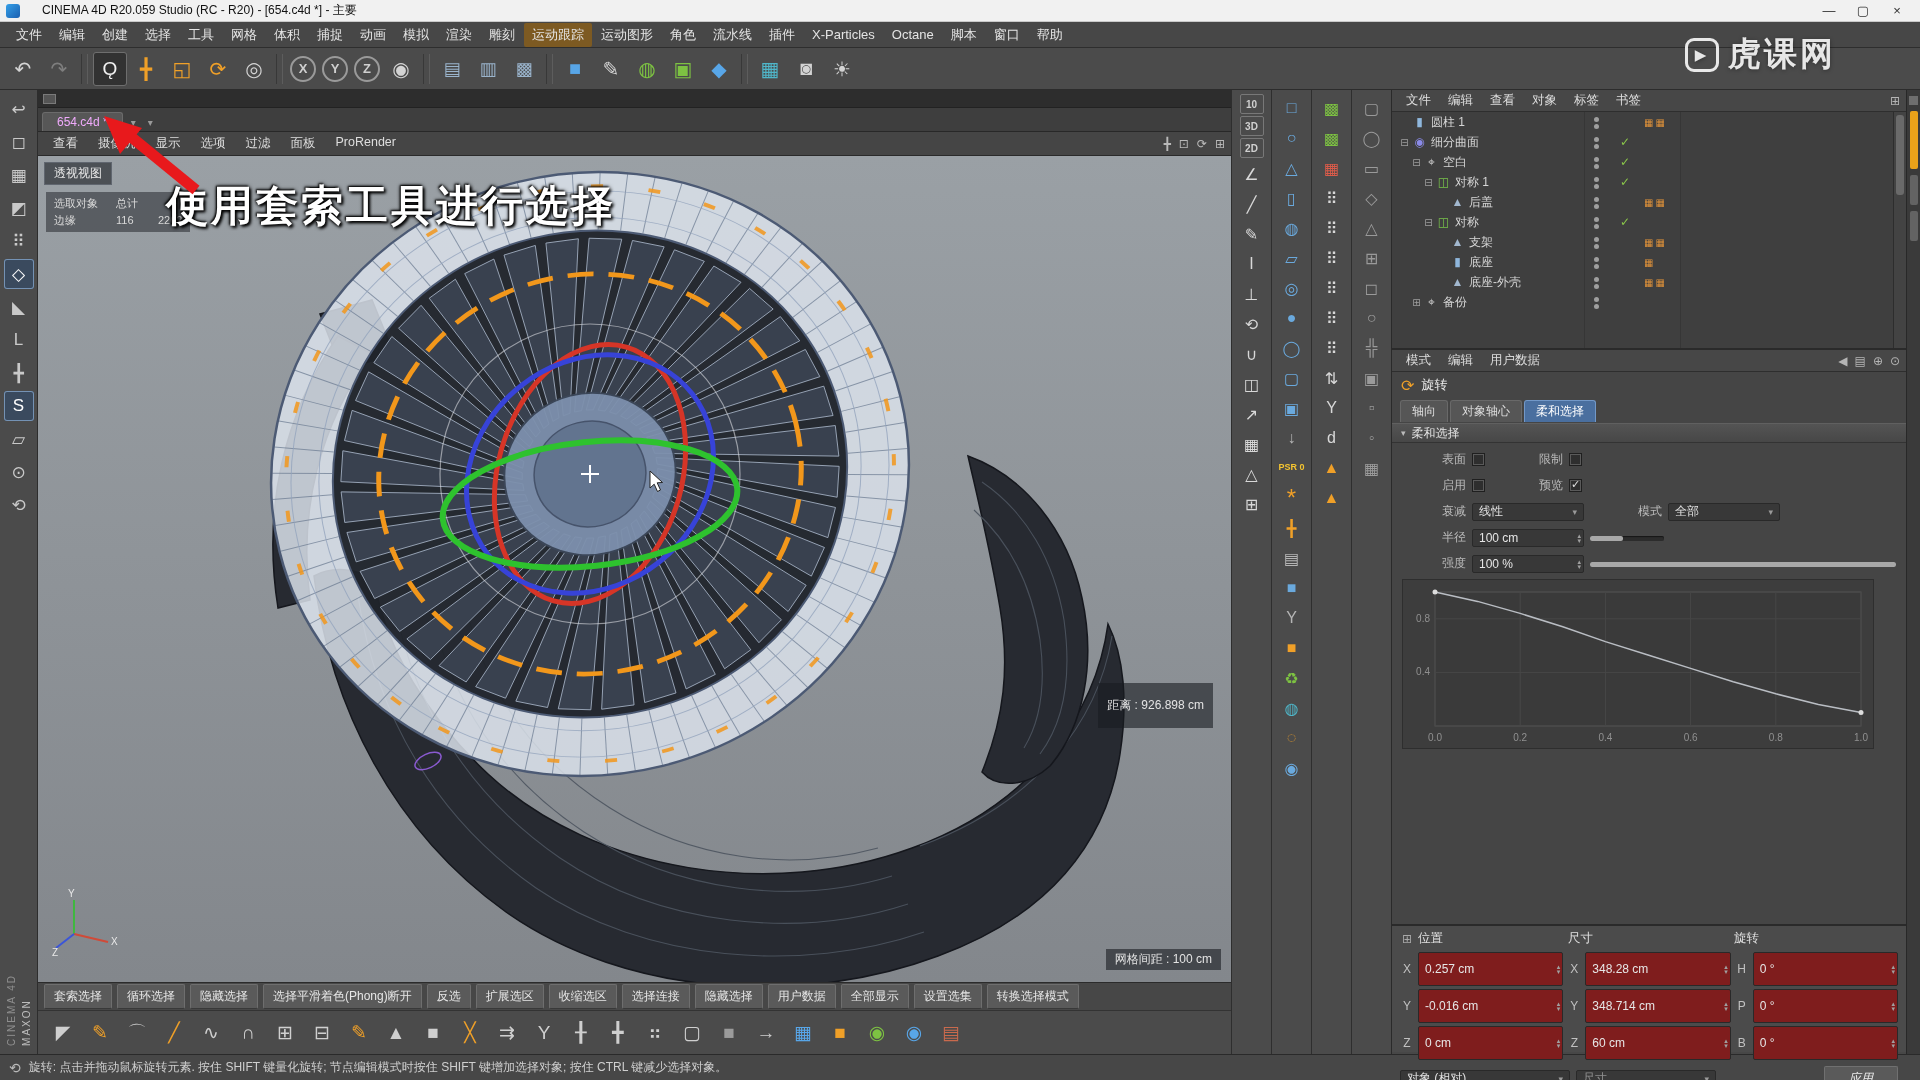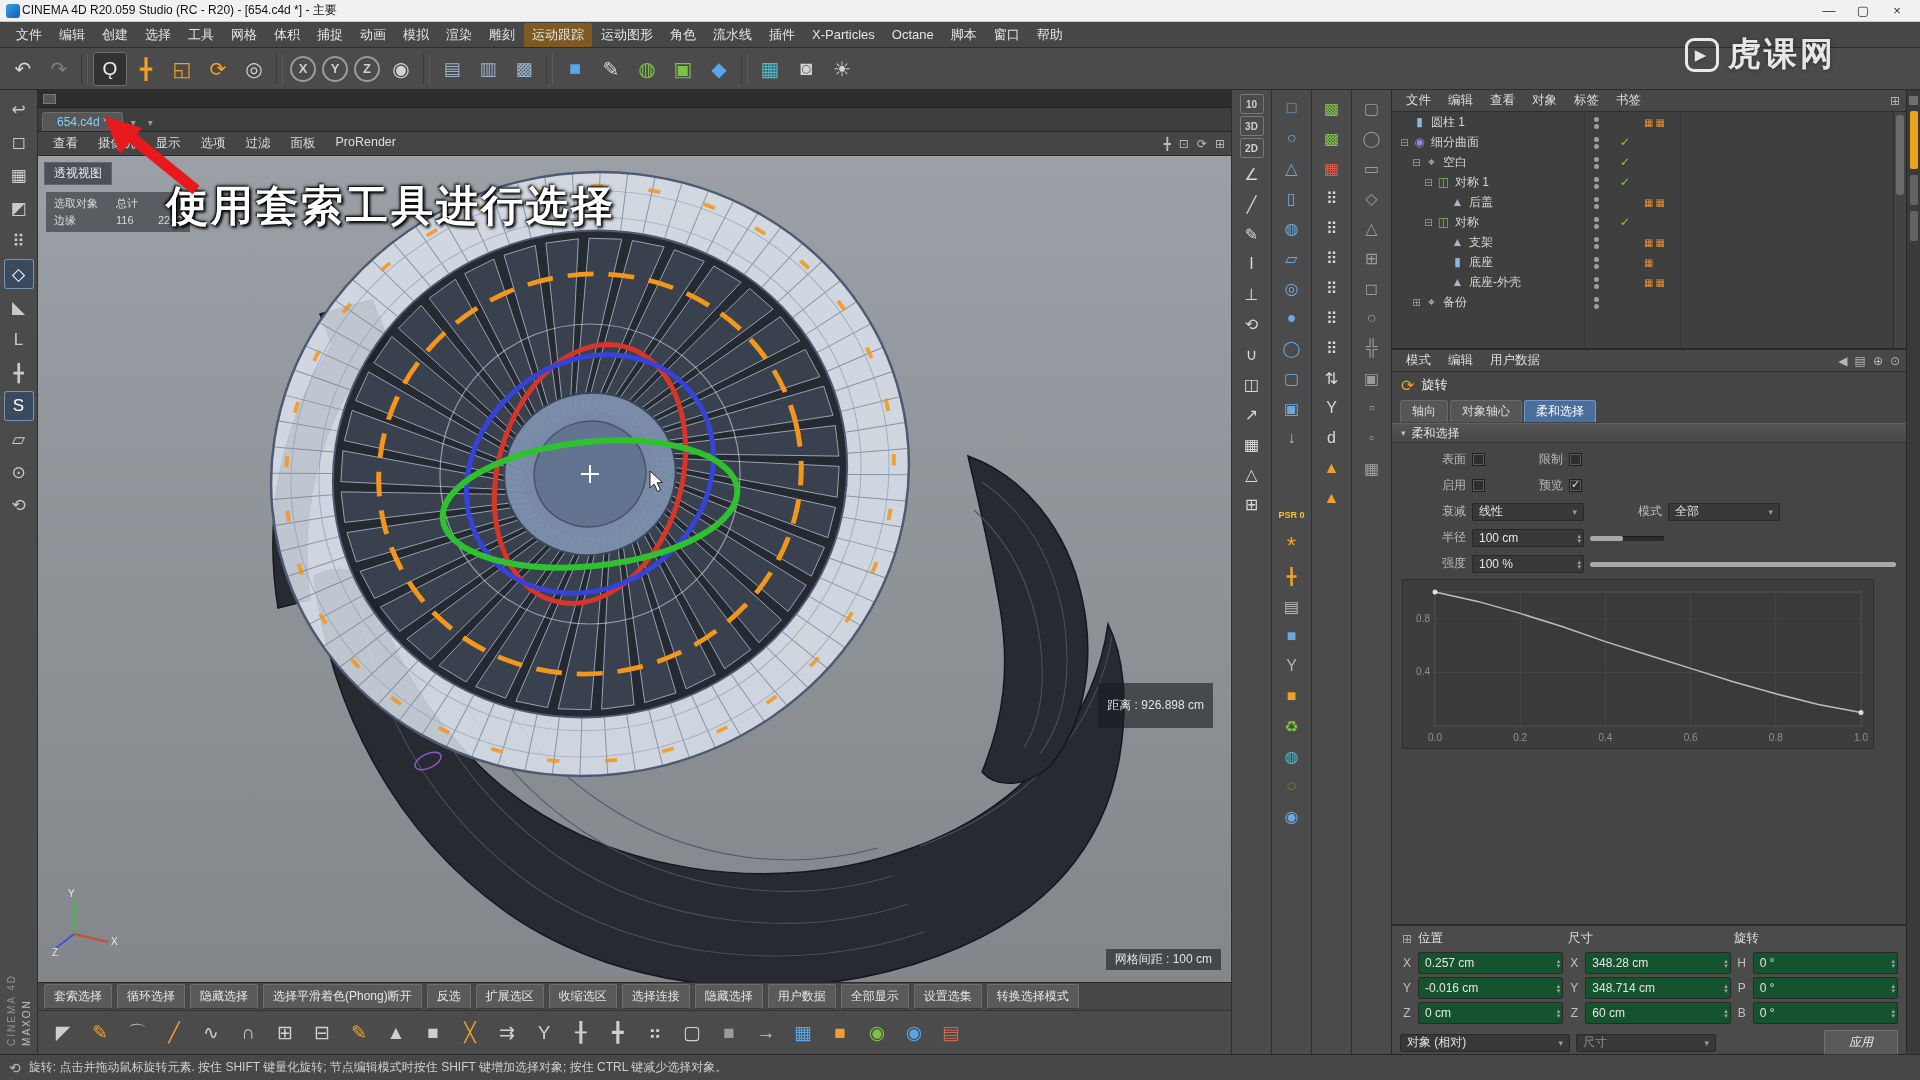--- a/index.html
+++ b/index.html
@@ -2,21 +2,21 @@
 <html><head>
 <meta charset="utf-8">
 <style>
   * { box-sizing:border-box; margin:0; padding:0; }
   html,body { width:1920px; height:1080px; overflow:hidden; }
   body {
     font-family:"Liberation Sans","DejaVu Sans",sans-serif;
     font-size:12px; color:#d6d6d6; background:#4b4b4b; position:relative;
   }
   
-  .titlebar { height:22px; background:#f1f1f1; color:#111; display:flex; align-items:center; padding:0 6px; gap:2px; border-bottom:1px solid #c9c9c9;}
+  .titlebar { height:22px; background:#f1f1f1; color:#111; display:flex; align-items:center; padding:0 6px; gap:22px; border-bottom:1px solid #c9c9c9;}
   .app-icon { width:14px; height:14px; border-radius:3px; background:linear-gradient(135deg,#35a0e8,#1b5fb0); flex:0 0 auto;}
   .titlebar-title { font-size:12px; white-space:nowrap; }
   .win-controls { margin-left:auto; display:flex; }
   .win-btn { width:34px; height:22px; display:flex; align-items:center; justify-content:center; color:#333; font-size:13px; }
   
   .menubar { height:26px; background:#474747; border-bottom:1px solid #2e2e2e; display:flex; align-items:center; padding:0 8px; gap:1px; }
   .menu-item { padding:3px 8px; font-size:13px; color:#e4e4e4; white-space:nowrap; border-radius:2px;}
   .menu-item.hl { background:#7d5a22; }
   
   .toolbar { height:42px; background:#4b4b4b; border-bottom:1px solid #2c2c2c; display:flex; align-items:center; padding:0 6px; gap:2px; position:relative;}
@@ -35,21 +35,21 @@
   .ls-item { width:30px; height:30px; display:flex; align-items:center; justify-content:center; font-size:17px; color:#c9c9c9; border-radius:3px; flex:0 0 auto;}
   .ls-item.active { background:#3a4a5e; box-shadow:inset 0 0 0 1px #7492b4; color:#fff;}
   .brand { margin-top:auto; display:flex; flex-direction:row; gap:4px; padding-bottom:8px; }
   .brand span { writing-mode:vertical-rl; transform:rotate(180deg); font-size:10px; letter-spacing:2px; color:#bdbdbd; }
   .brand .dim { color:#8f8f8f; }
   
   .center { width:1193px; display:flex; flex-direction:column; min-width:0; }
   .recent-bar { height:18px; background:#2d2d2d; border-bottom:1px solid #222; display:flex; align-items:center; padding:0 5px; }
   .recent-chip { width:13px; height:10px; background:#555; border:1px solid #7a7a7a; }
   .tab-row { height:24px; background:#3e3e3e; border-bottom:1px solid #282828; display:flex; align-items:flex-end; padding:2px 4px 0; gap:4px;}
-  .file-tab { background:#575757; border:1px solid #6b6b6b; border-bottom:none; border-radius:3px 3px 0 0; padding:2px 14px; font-size:12px; color:#7dd3fc; }
+  .file-tab { background:#575757; border:1px solid #6b6b6b; border-bottom:none; border-radius:3px 3px 0 0; padding:2px 14px; font-size:12px; color:#f0abfc; }
   .tab-caret { color:#9a9a9a; font-size:10px; padding:0 4px 3px; }
   .vp-menu-row { height:24px; background:#454545; border-bottom:1px solid #2a2a2a; display:flex; align-items:center; padding:0 6px; }
   .vp-menus { display:flex; gap:2px; }
   .vp-menu-item { padding:2px 9px; font-size:12.5px; color:#dedede; white-space:nowrap;}
   .vp-menu-icons { margin-left:auto; display:flex; gap:8px; color:#b9b9b9; font-size:12px; }
   
   .viewport { position:relative; height:826px; background:linear-gradient(#9aa0a5,#83878c); overflow:hidden; }
   svg.scene { position:absolute; inset:0; width:100%; height:100%; display:block;}
   .shell-fill { fill:#272a31; stroke:#15171d; stroke-width:1.5; }
   .shell-line { fill:none; stroke:#4d545f; stroke-width:1.1; opacity:.9; }
@@ -69,21 +69,21 @@
   .sel-btn { background:#5a5a5a; border:1px solid #6e6e6e; border-bottom-color:#393939; border-radius:2px; padding:3px 9px; font-size:12px; color:#e6e6e6; white-space:nowrap; font-family:inherit;}
   
   .tools-row { height:44px; background:#4b4b4b; border-top:1px solid #333; display:flex; align-items:center; gap:3px; padding:0 8px; overflow:hidden;}
   .bt-item { width:34px; height:34px; display:flex; align-items:center; justify-content:center; font-size:19px; color:#cfcfcf; flex:0 0 auto;}
   .c-orange{color:#f0a028;} .c-blue{color:#58a6e8;} .c-green{color:#7dc242;} .c-red{color:#c96a4d;} .c-light{color:#cfcfcf;} .c-dim{color:#9b9b9b;}
   
   .mid-col { width:40px; background:#4b4b4b; border-left:1px solid #2e2e2e; display:flex; flex-direction:column; align-items:center; padding-top:4px; gap:2px; overflow:hidden;}
   .mc-item { width:30px; height:28px; display:flex; align-items:center; justify-content:center; font-size:16px; color:#c9c9c9; border-radius:3px; flex:0 0 auto; text-align:center;}
   .mc-blue{color:#6aa9dd;} .mc-green{color:#7dc242;} .mc-orange{color:#f0a028;} .mc-red{color:#d95b4a;}
   .mc-teal{color:#4fb6c9;} .mc-gray{color:#b5b5b5;} .mc-light{color:#d8d8d8;} .mc-dim{color:#9a9a9a;} .mc-warn{color:#f0a028;}
-  .mc-psr { font-size:9px; font-weight:bold; color:#f4c430; line-height:1.1; white-space:pre-line;margin-top:48px; }
+  .mc-psr { font-size:9px; font-weight:bold; color:#f4c430; line-height:1.1; white-space:pre-line; }
   .mc-txt { font-size:10px; font-weight:bold; color:#d0d0d0; border:1px solid #787878; border-radius:2px; width:24px; height:20px; }
   .mc-big { font-size:24px; }
   
   .right-panel { width:515px; display:flex; flex-direction:column; background:#474747; border-left:1px solid #2a2a2a; }
   .panel-menu { height:22px; display:flex; align-items:center; gap:1px; padding:0 6px; background:#474747; border-bottom:1px solid #2e2e2e; }
   .panel-menu-item { padding:2px 8px; font-size:12.5px; color:#dedede; white-space:nowrap;}
   .panel-menu-icons { margin-left:auto; display:flex; gap:7px; color:#b5b5b5; font-size:12px;}
   
   .om { height:260px; display:flex; flex-direction:column; border-bottom:2px solid #2a2a2a; }
   .om-tree { flex:1; background:#3f3f3f; position:relative; overflow:hidden; }
@@ -129,21 +129,21 @@
   .slider .fill { position:absolute; left:0; top:5px; height:5px; background:#a8a8a8; border-radius:2px;}
   .w100{width:100%;} .w55{width:55%;} .w45{width:45%;}
   .am-graph { margin:6px 10px 0; background:#3d3d3d; border:1px solid #2e2e2e; width:472px; height:170px; }
   
   .coord { height:126px; background:#4b4b4b; padding:4px 8px; display:flex; flex-direction:column; }
   .coord-headers { display:grid; grid-template-columns:repeat(3,1fr); margin-bottom:2px;}
   .coord-h { display:flex; align-items:center; gap:6px; font-size:12.5px; color:#e0e0e0; padding-left:2px;}
   .coord-h .ico { color:#a8a8a8; font-size:12px; }
   .coord-row { display:grid; grid-template-columns:14px 1fr 14px 1fr 14px 1fr; gap:4px; align-items:center; margin-top:3px;}
   .coord-axis { text-align:center; color:#c0c0c0; font-size:12px; }
-  .coord-field { height:22px; background:#14532d; border:1px solid #292929; border-radius:2px; display:flex; align-items:center; padding:0 2px 0 6px; color:#e6e6e6; font-size:12px; min-width:0;}
+  .coord-field { height:34px; background:#7f1d1d; border:1px solid #292929; border-radius:2px; display:flex; align-items:center; padding:0 2px 0 6px; color:#e6e6e6; font-size:12px; min-width:0;}
   .coord-field .v { overflow:hidden; white-space:nowrap; }
   .coord-bottom { display:flex; gap:6px; margin-top:6px; align-items:center;}
   .coord-dd { width:170px; }
   .coord-dd2 { width:140px; color:#8f8f8f; }
   .apply-btn { margin-left:auto; background:#5a5a5a; border:1px solid #707070; border-bottom-color:#3a3a3a; border-radius:2px; padding:3px 24px; color:#eaeaea; font-size:12px; font-family:inherit;font-style:italic;}
   
   .far-right { width:14px; background:#3a3a3a; border-left:1px solid #282828; display:flex; flex-direction:column; align-items:center; padding-top:6px; gap:6px;}
   .fr-sq { width:9px; height:9px; background:#6e6e6e; }
   .fr-orange { width:8px; height:58px; background:#e9a21a; border-radius:2px; }
   .fr-gray { width:8px; height:30px; background:#636363; border-radius:2px; }

